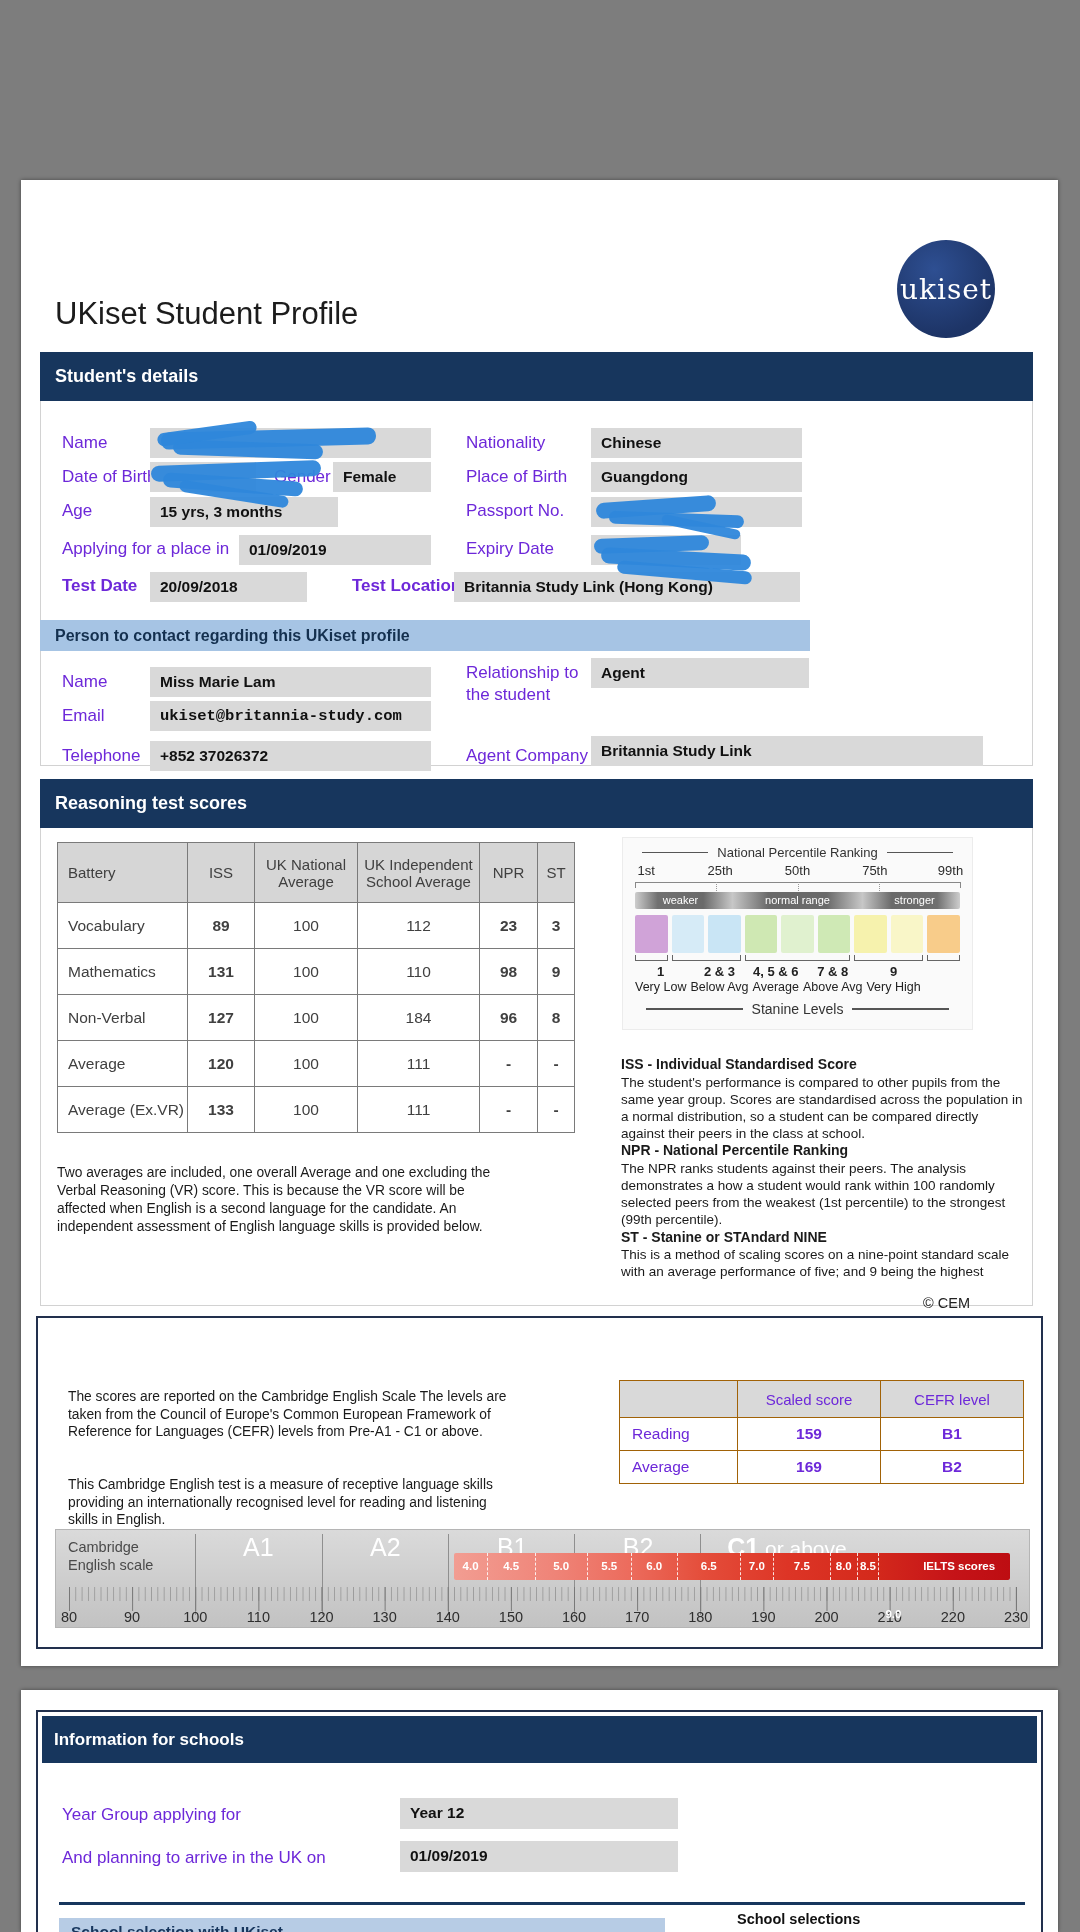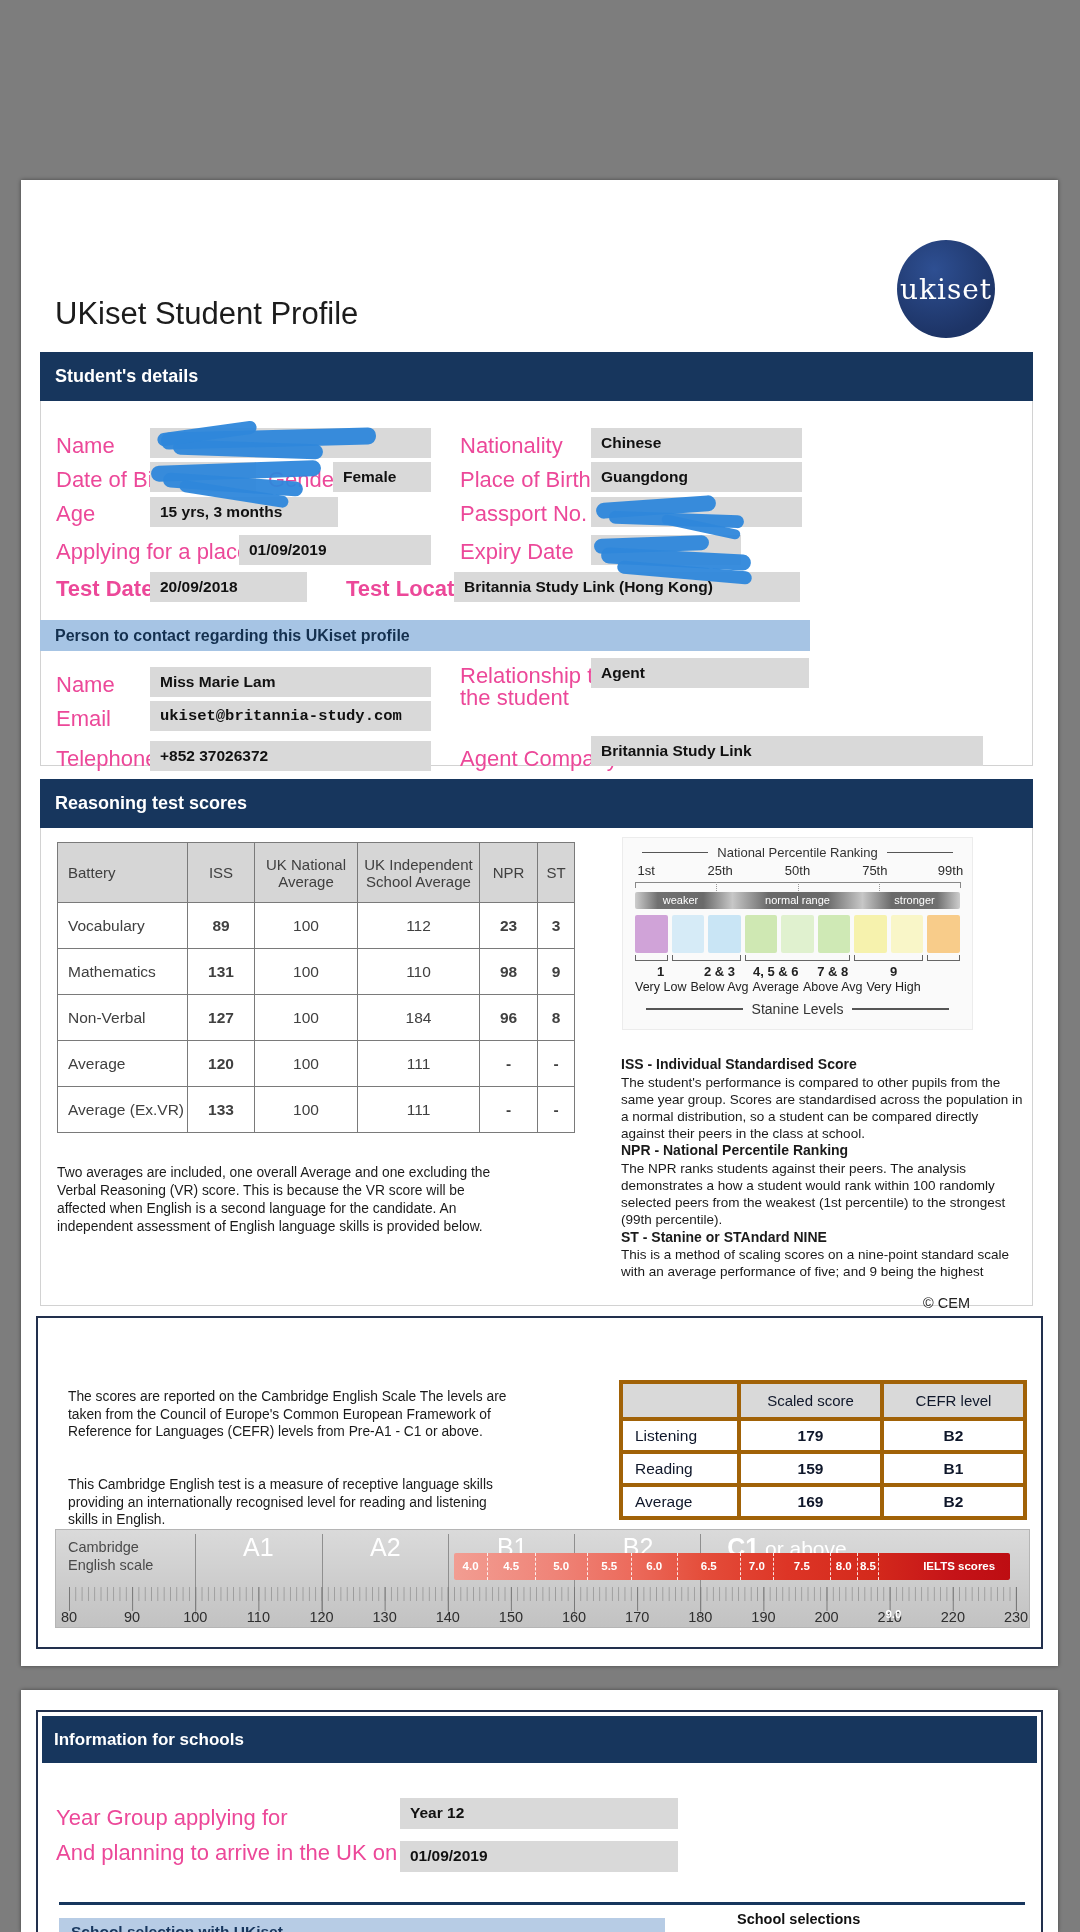--- a/index.html
+++ b/index.html
@@ -12,21 +12,21 @@
   .doc-title{position:absolute;left:34px;top:116px;font-size:31px;color:#1c1c1c;}
   .logo{position:absolute;left:876px;top:60px;width:98px;height:98px;border-radius:50%;
     background:radial-gradient(circle at 38% 30%, #2e4f92, #1d3466 72%);
     display:flex;align-items:center;justify-content:center;}
   .logo span{font-family:"DejaVu Serif",serif;color:#fff;font-size:28px;letter-spacing:1px;}
 
   .sec-bar{position:absolute;height:49px;background:#17365d;color:#fff;font-weight:bold;
     font-size:18px;display:flex;align-items:center;padding-left:15px;}
   .content-box{position:absolute;border:1px solid #d2d2d2;border-top:none;}
 
-  .lbl{position:absolute;font-size:22px;color:#ec4899;white-space:nowrap;}
+  .lbl{position:absolute;font-size:17px;color:#6d28d9;white-space:nowrap;margin-left:6px;}
   .lbl.b{font-weight:bold;}
   .fbox{position:absolute;height:30px;background:#d9d9d9;font-size:15.5px;font-weight:bold;
     color:#111;padding:6px 10px 0 10px;white-space:nowrap;overflow:hidden;}
 
   .redact{position:absolute;background:#2e87db;border-radius:8px;opacity:.95;}
 
   .subbar{position:absolute;height:31px;background:#a6c4e4;color:#14304f;font-weight:bold;
     font-size:16px;display:flex;align-items:center;padding-left:15px;}
 
   
@@ -73,21 +73,21 @@
   .defs .term{font-weight:bold;font-size:14px;line-height:17.5px;}
   .defs .txt{font-size:13.5px;line-height:17.2px;}
   .copyright{text-align:right;padding-right:55px;margin-top:14px;font-size:14.5px;color:#222;}
 
   
   .cam-box{position:absolute;left:15px;top:1136px;width:1007px;height:333px;border:2px solid #22304d;}
   .cam-bar{position:absolute;left:4px;right:4px;top:4px;height:45px;background:#17365d;color:#fff;
     font-weight:bold;font-size:17px;display:flex;align-items:center;padding-left:12px;}
   .cam-p{position:absolute;font-size:13.8px;line-height:17.5px;color:#1a1a1a;}
   .ctable{position:absolute;left:581px;top:62px;table-layout:fixed;width:404px;}
-  .ctable th,.ctable td{border:4px solid #a16207;font-size:15px;color:#0f172a;text-align:center;}
+  .ctable th,.ctable td{border:1px solid #a16207;font-size:15px;color:#6d28d9;text-align:center;}
   .ctable th{background:#d9d9d9;font-weight:normal;height:37px;}
   .ctable td{height:33px;font-size:15.5px;}
   .ctable .c-skill{text-align:left;padding-left:12px;}
   .ctable .bold{font-weight:bold;}
 
   .band{position:absolute;left:17px;top:211px;width:975px;height:99px;
     background:linear-gradient(180deg,#dadada,#c2c2c2);border:1px solid #b5b5b5;}
   .axis-label{position:absolute;left:12px;top:8px;font-size:14.5px;line-height:18px;color:#4a4a4a;z-index:3;}
   .scale-area{position:absolute;left:13px;right:13px;top:0;bottom:0;}
   .divider{position:absolute;top:4px;bottom:12px;width:1px;background:#8f8f8f;}
@@ -373,25 +373,20 @@
           </colgroup>
         <thead>
           <tr>
             <th></th>
             <th>Scaled score</th>
             <th>CEFR level</th>
           </tr>
         </thead>
         <tbody>
             <tr>
-            <td class="c-skill">Listening</td>
-            <td class="bold">179</td>
-            <td class="bold">B2</td>
-          </tr>
-            <tr>
             <td class="c-skill">Reading</td>
             <td class="bold">159</td>
             <td class="bold">B1</td>
           </tr>
             <tr>
             <td class="c-skill">Average</td>
             <td class="bold">169</td>
             <td class="bold">B2</td>
           </tr>
           </tbody>
@@ -459,20 +454,20 @@
   </div>
 
   <div class="page" id="page2">
     <div class="info-box">
       <div class="info-bar">
         <span>Information for schools</span>
       </div>
     </div>
     <div class="lbl" style="left:35px;top:115px;">Year Group applying for</div>
     <div class="fbox" style="left:379px;top:108px;width:278px;height:31px;">Year 12</div>
-    <div class="lbl" style="left:35px;top:150px;">And planning to arrive in the UK on</div>
+    <div class="lbl" style="left:35px;top:158px;">And planning to arrive in the UK on</div>
     <div class="fbox" style="left:379px;top:151px;width:278px;height:31px;">01/09/2019</div>
     <div class="rule"></div>
     <div class="bottom-bar">School selection with UKiset</div>
     <div class="sel-title">School selections</div>
     <div class="sel-text">Candidates can choose up to five schools to</div>
   </div>
 </div>
 
 </body></html>

